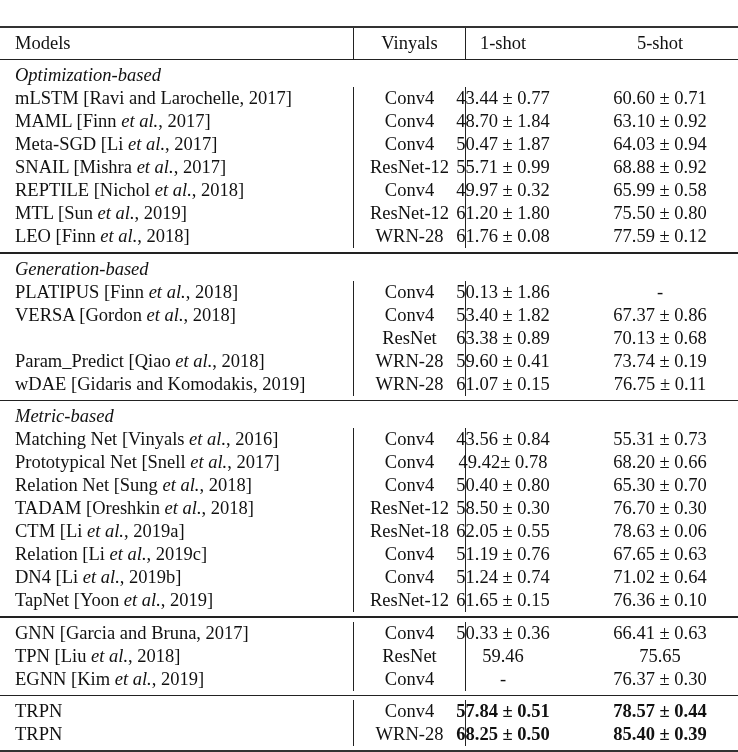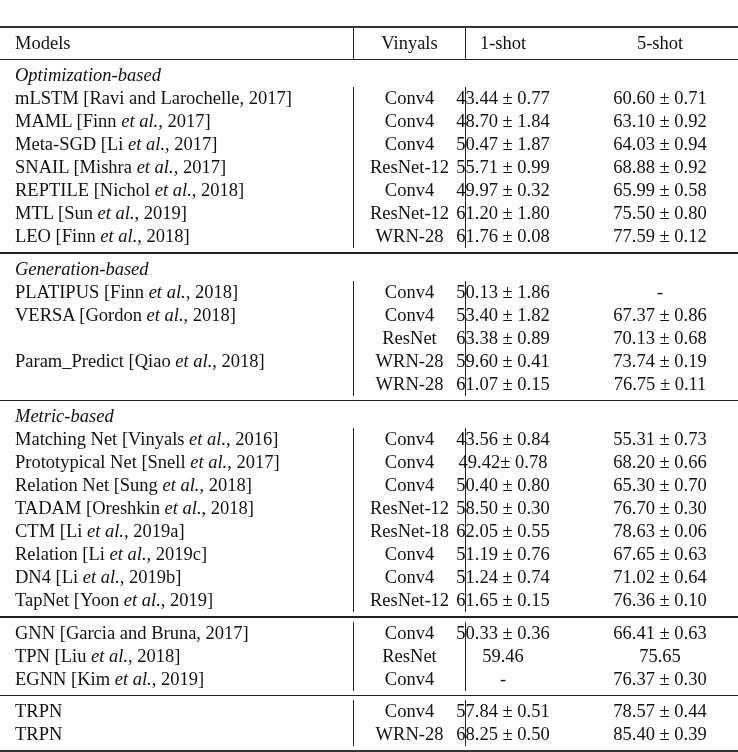--- a/index.html
+++ b/index.html
@@ -65,21 +65,21 @@
     .vsep.b { left: 465px; }
     .section-label .c-model {
       font-style: italic;
     }
     .group-spacer {
       height: 4px;
     }
     .group-bottom {
       height: 4px;
     }
-    .bold { font-weight: normal; }
+    .bold { font-weight: bold; }
     em { font-style: italic; }
   </style>
 </head>
 <body>
 
 <div id="table">
   <div class="toprule"></div>
 
   <div class="row header">
     <span class="cell c-model">Models</span>
@@ -183,20 +183,21 @@
       </div>
       <div class="row">
         <span class="cell c-model"><span>Param_Predict</span> <span>[Qiao</span> <em>et al.</em><span>, 2018]</span></span>
         <span class="vsep a"></span>
         <span class="cell c-backbone">WRN-28</span>
         <span class="vsep b"></span>
         <span class="cell c-one">59.60 ± 0.41</span>
         <span class="cell c-five">73.74 ± 0.19</span>
       </div>
       <div class="row">
+        <span class="cell c-model"><span>wDAE</span> <span>[Gidaris and Komodakis, 2019]</span><span></span></span>
         <span class="vsep a"></span>
         <span class="cell c-backbone">WRN-28</span>
         <span class="vsep b"></span>
         <span class="cell c-one">61.07 ± 0.15</span>
         <span class="cell c-five">76.75 ± 0.11</span>
       </div>
       <div class="group-bottom"></div>
       <div class="midrule"></div>
       <div class="group-spacer"></div>
       <div class="row section-label">

